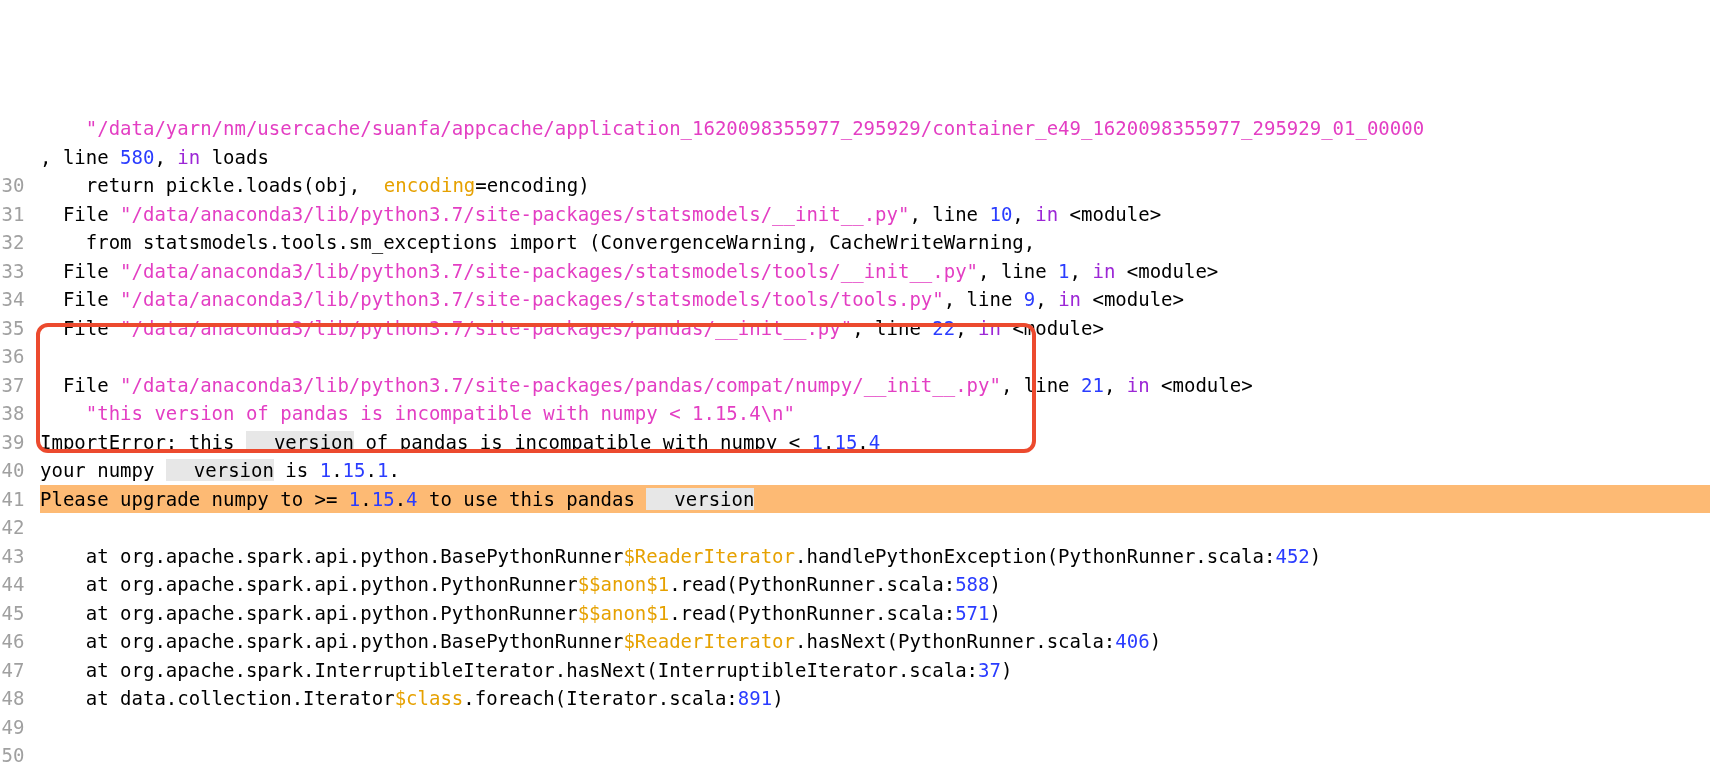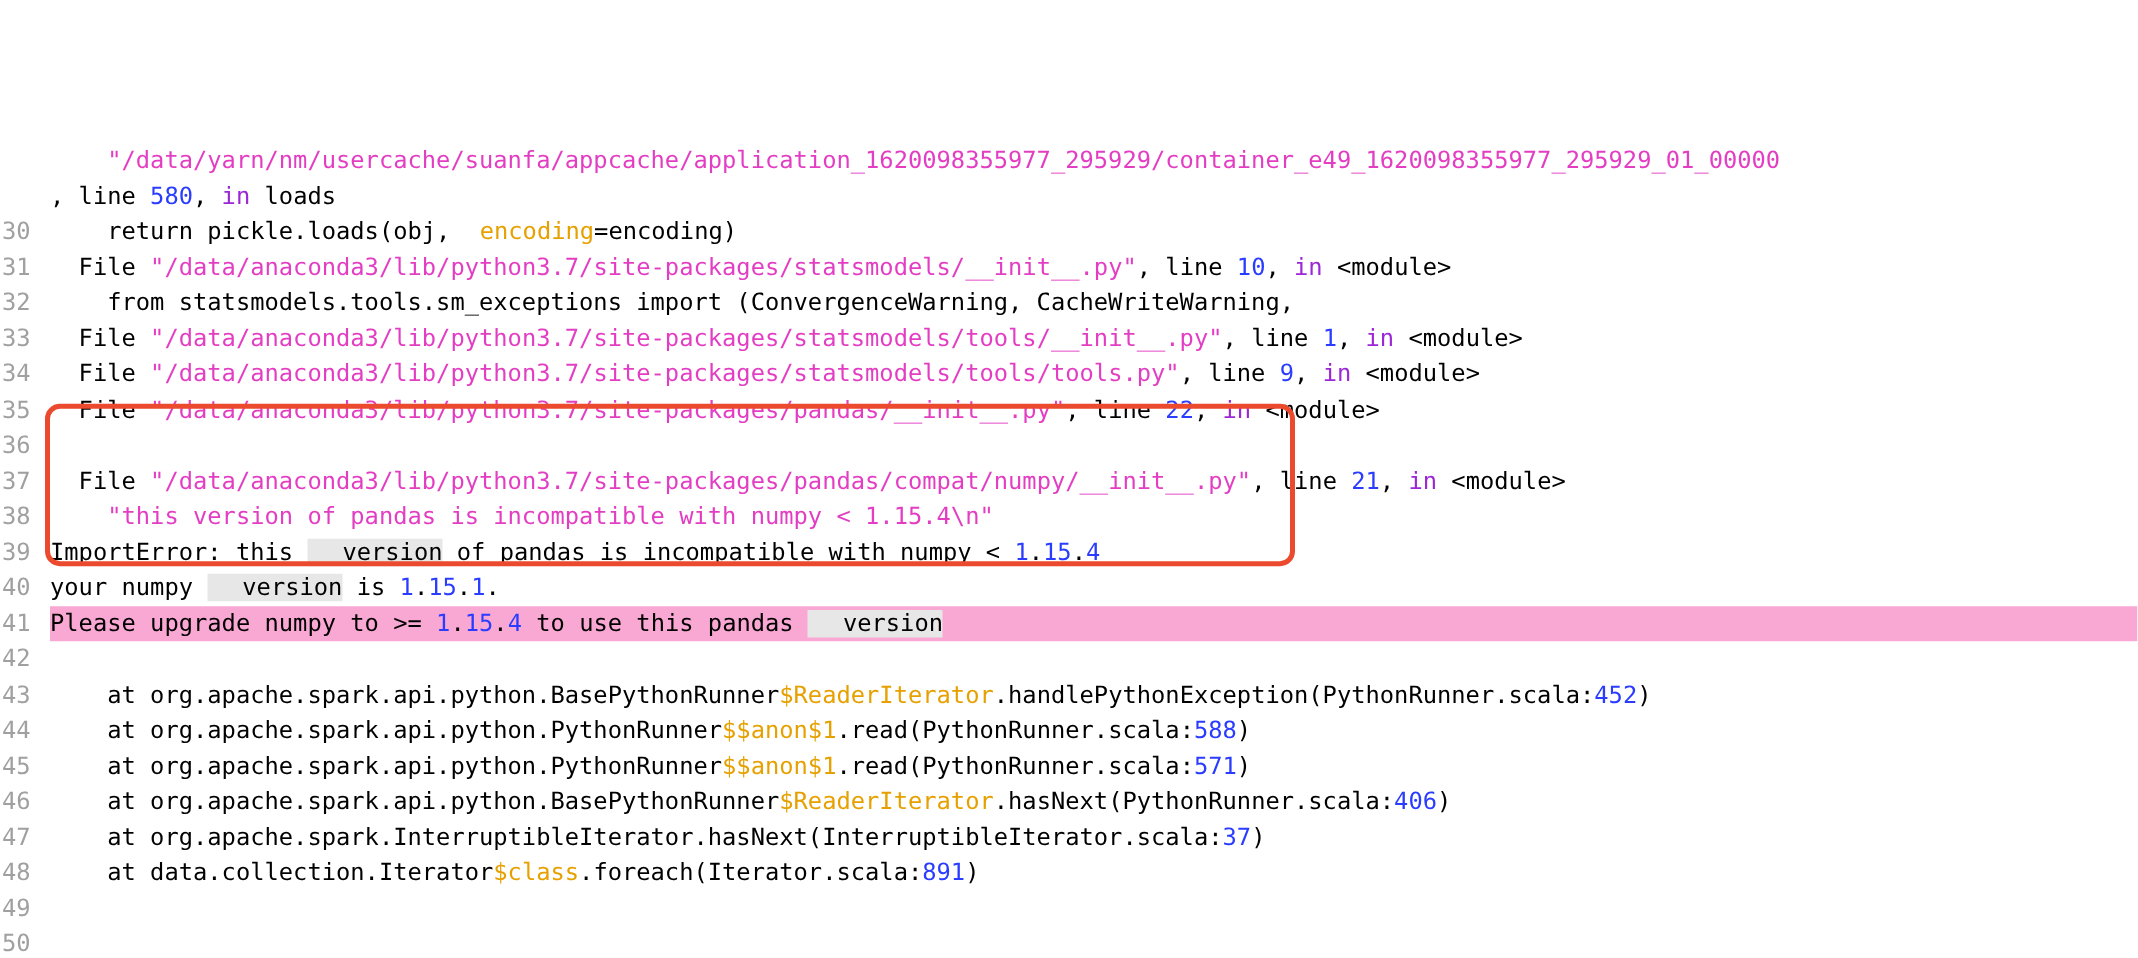--- a/index.html
+++ b/index.html
@@ -34,21 +34,21 @@
     text-align: center;
   }
   .code {
     flex: 1;
   }
   .line {
     display: block;
     position: relative;
   }
   .line.hl {
-    background: #f9a8d4;
+    background: #fdba74;
   }
 
   
   .tk-str   { color: #e33ec3; }  
   .tk-num   { color: #2a3cff; text-align: center; }  
   .tk-kw    { color: #9c27d6; }  
   .tk-kwarg { color: #e6a100; margin-left: 12px; }  
   .tk-dollar{ color: #e6a100; }
   .tk-plain { color: #000000; }
   .tk-mark  { background: #e7e7e7; padding-left: 28px; } 

